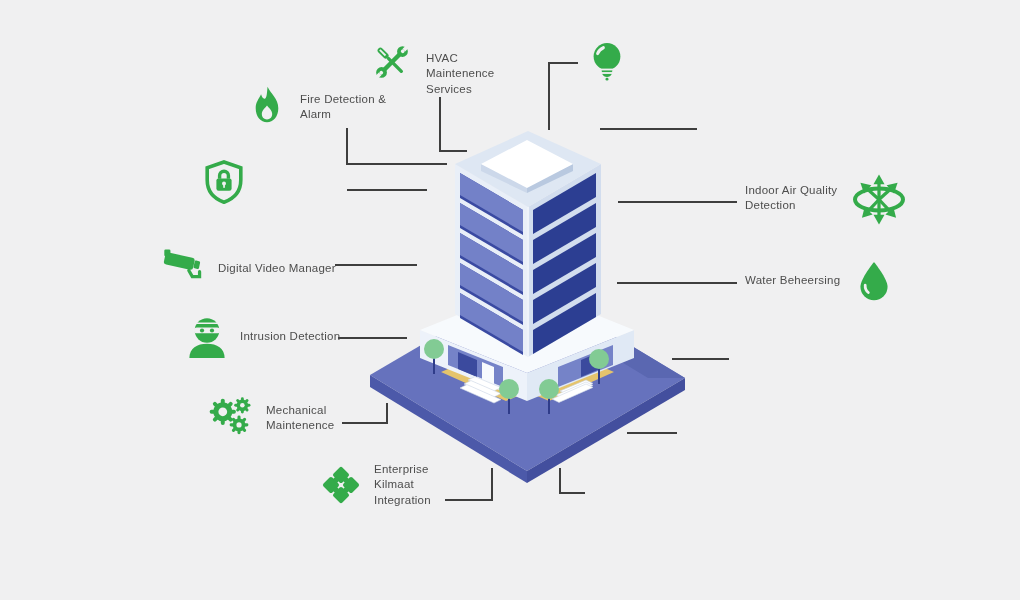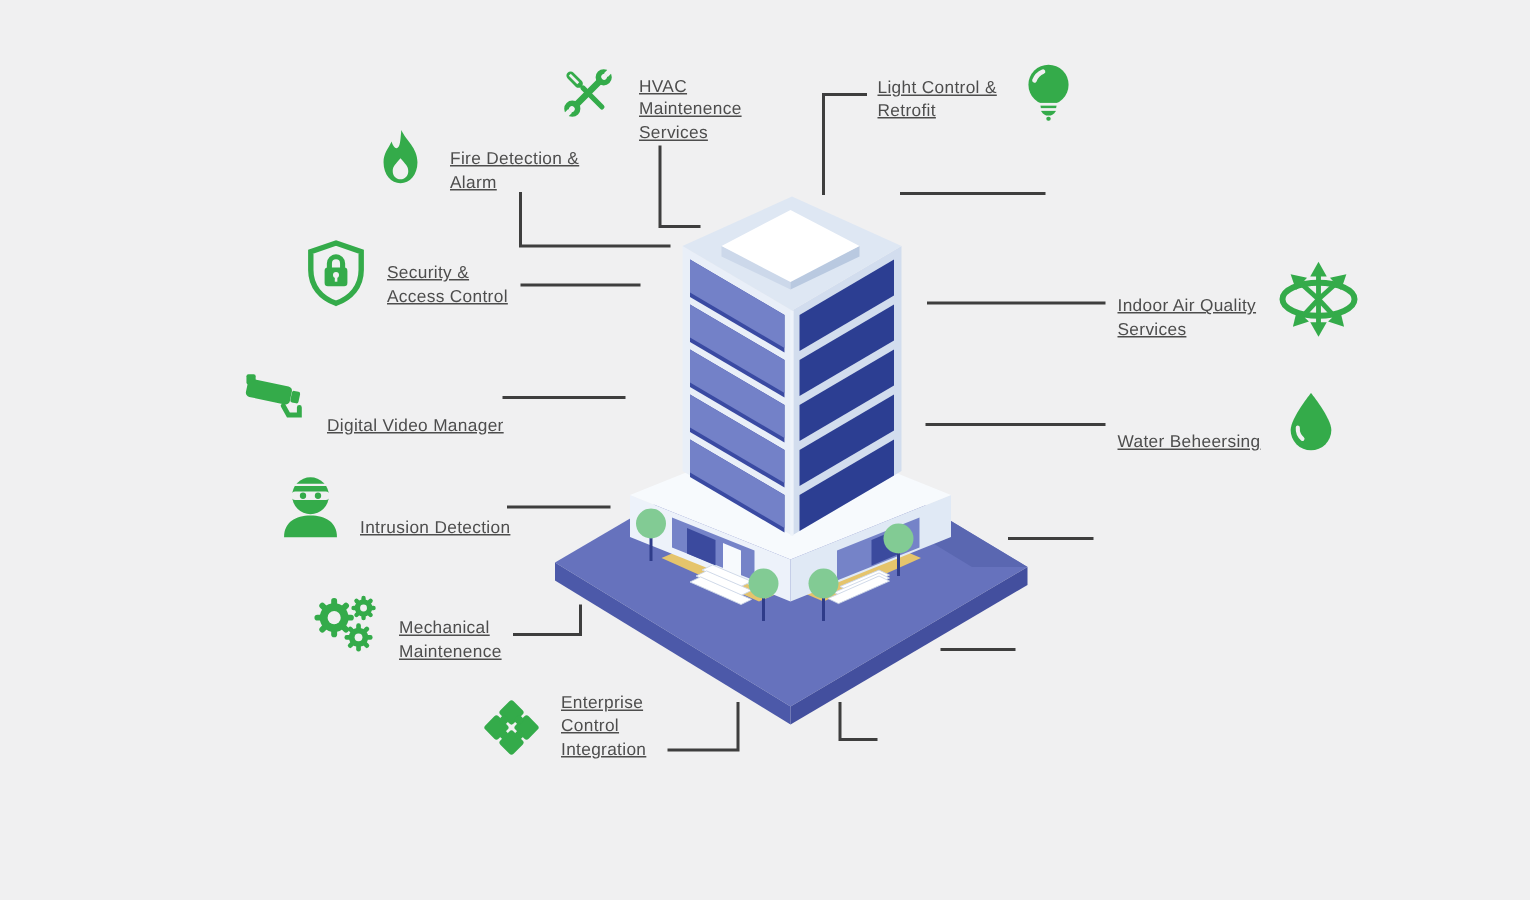--- a/index.html
+++ b/index.html
@@ -3,26 +3,26 @@
 <meta charset="utf-8">
 <style>
   html,body{margin:0;padding:0}
   body{
     width:1020px;height:600px;position:relative;overflow:hidden;
     background:#f0f0f1;
     font-family:"Liberation Sans",sans-serif;
   }
   .stage{position:relative;width:1020px;height:600px}
   .scene{position:absolute;left:0;top:0}
-  .label{position:absolute;display:flex;align-items:flex-end;gap:10px}
+  .label{position:absolute;display:flex;align-items:center;gap:10px}
   .label.rt{gap:12px}
   .label.tstart{align-items:flex-start}
   .ltext{
     font-size:11.5px;line-height:1.34;color:#4d4d4d;
-    letter-spacing:.02em;white-space:pre-line;text-decoration:underline;
+    letter-spacing:.02em;white-space:pre-line;
   }
   .licon svg{display:block}
   .cut{fill:#f0f0f1}
 </style>
 </head>
 <body>
 
 <div class="stage">
 
   <svg class="scene" width="1020" height="600" viewBox="0 0 1020 600">
@@ -163,22 +163,20 @@
   <div class="label" style="left:200px;top:158px">
     <span class="licon">
       <svg viewBox="0 0 24 24" width="48" height="48" color="#34ab4a">
         <path d="M12 2 L20.4 4.9 V11 C20.4 16.5 17 20.3 12 22.1 C7 20.3 3.6 16.5 3.6 11 V4.9 Z" fill="none" stroke="currentColor" stroke-width="1.8"></path>
         <path d="M9.8 10.4 V8.8 a2.2 2.2 0 0 1 4.4 0 V10.4" fill="none" stroke="currentColor" stroke-width="1.7"></path>
         <rect x="8.2" y="10.2" width="7.6" height="6.2" rx="1.1" fill="currentColor"></rect>
         <circle cx="12" cy="12.7" r="1" class="cut"></circle>
           <rect x="11.6" y="13.1" width="0.85" height="1.8" class="cut"></rect>
       </svg>
     </span>
-    <span class="ltext">Security &amp;
-Access Control</span>
   </div>
 
   <div class="label" style="left:184px;top:314px">
     <span class="licon">
       <svg viewBox="0 0 24 24" width="46" height="46" color="#34ab4a">
           <g fill="currentColor">
         <circle cx="12" cy="8.6" r="6.4"></circle>
         <rect x="5.2" y="7.1" width="13.6" height="3" rx="1.5" class="cut"></rect>
         <circle cx="9.4" cy="8.6" r="1.1"></circle>
             <circle cx="14.6" cy="8.6" r="1.1"></circle>
@@ -250,45 +248,43 @@
           <rect x="2.6" y="12.6" width="8.8" height="8.8" rx="1.4"></rect>
             <rect x="12.6" y="12.6" width="8.8" height="8.8" rx="1.4"></rect>
           <circle cx="12" cy="7" r="2"></circle>
             <circle cx="17" cy="12" r="2"></circle>
             <circle cx="12" cy="17" r="2"></circle>
             <circle cx="7" cy="12" r="2"></circle>
         </g>
       </svg>
     </span>
     <span class="ltext">Enterprise
-Control
+Kilmaat
 Integration</span>
   </div>
 
   <div class="label rt tstart" style="left:585px;top:40px">
-    <span class="ltext" style="margin-top:12px">Light Control &amp;
-Retrofit</span>
     <span class="licon">
       <svg viewBox="0 0 24 24" width="44" height="44" color="#34ab4a">
           <g fill="currentColor">
         <circle cx="12" cy="9" r="7.3"></circle>
         <path d="M8.8 14.8 L15.2 14.8 L14.6 18.6 a2.9 2.9 0 0 1 -5.2 0 Z"></path>
         <rect x="8.4" y="15.6" width="7.2" height="1" class="cut"></rect>
         <rect x="9" y="17.5" width="6" height="1" class="cut"></rect>
         <rect x="11.2" y="20.6" width="1.6" height="1.5" rx="0.7"></rect>
         <path d="M6.9 7.4 A5.6 5.6 0 0 1 10 4.2" fill="none" stroke="#f0f0f1" stroke-width="1.7" stroke-linecap="round"></path>
       </g>
         </svg>
     </span>
   </div>
 
 
   <div class="label rt" style="left:745px;top:168px">
     <span class="ltext">Indoor Air Quality
-Services</span>
+Detection</span>
     <span class="licon">
       <svg viewBox="0 0 24 24" width="60" height="60" color="#34ab4a">
           <g fill="currentColor">
         <ellipse cx="12" cy="12.6" rx="9.6" ry="4.4" fill="none" stroke="currentColor" stroke-width="1.6"></ellipse>
         <g transform="rotate(0 12 12.6)">
               <rect x="11.35" y="6.2" width="1.3" height="6.4"></rect>
               <path d="M12 2.6 L9.8 6.5 h4.4 Z"></path>
             </g>
         <g transform="rotate(48 12 12.6)">
               <rect x="11.35" y="6.2" width="1.3" height="6.4"></rect>

